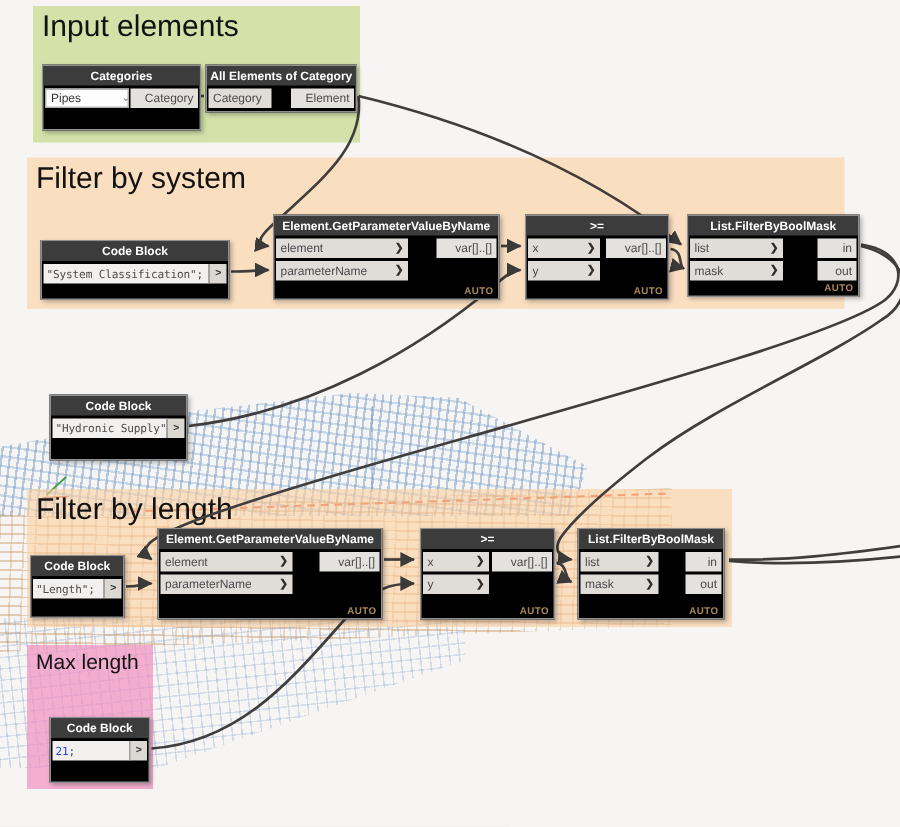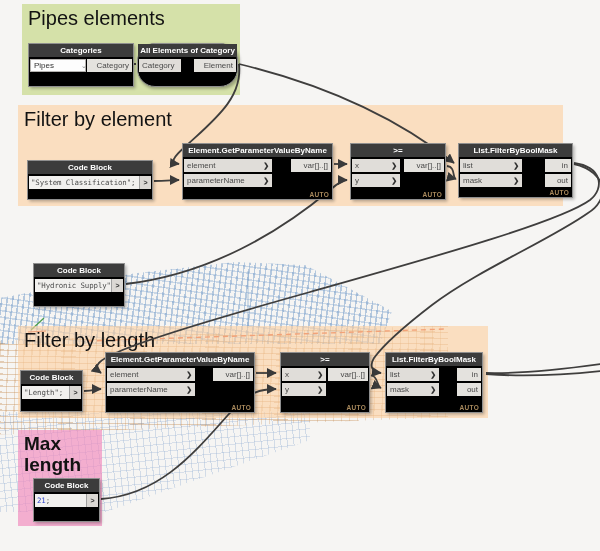--- a/index.html
+++ b/index.html
@@ -29,21 +29,21 @@
   
   .group{position:absolute;}
   .group-title{padding:4px 6px;color:#121212;line-height:1.08;}
   #g-input{left:22px;top:4px;width:218px;height:91px;background:rgba(190,210,115,.58);}
   #g-system{left:18px;top:105px;width:545px;height:101px;background:rgba(253,206,158,.6);}
   #g-class{left:18px;top:213px;width:119px;height:96px;background:rgba(242,140,190,.68);}
   #g-length{left:18px;top:326px;width:470px;height:92px;background:rgba(253,206,158,.6);}
   #g-max{left:18px;top:430px;width:84px;height:96px;background:rgba(242,140,190,.68);}
   #g-input .group-title,#g-system .group-title,#g-length .group-title{font-size:20px;}
   #g-class .group-title{font-size:16.5px;letter-spacing:-.2px;}
-  #g-max .group-title{font-size:19px;font-weight:bold;}
+  #g-max .group-title{font-size:14px;}
 
   
   .node{position:absolute;background:#000000;border:1px solid #8f8f8f;
     box-shadow:1.5px 1.5px 3px rgba(0,0,0,.28);display:flex;flex-direction:column;box-sizing:border-box;}
   .node-header{background:#3c3c3c;color:#fff;font-size:8px;font-weight:bold;text-align:center;
     line-height:13px;height:13px;white-space:nowrap;overflow:hidden;flex:0 0 13px;}
   .node-body{flex:1;padding:2px 1px;display:flex;flex-direction:column;gap:2px;position:relative;}
   .prow{display:flex;justify-content:space-between;height:13px;flex:0 0 13px;}
   .chip{background:#e0ddd9;display:flex;align-items:center;box-sizing:border-box;
     font-size:8px;color:#4a4a4a;padding:0 3px;height:13px;}
@@ -73,24 +73,24 @@
   <div class="bgpat" id="bgC"></div>
 
   <svg class="layer" width="600" height="551">
     <line x1="248" y1="271" x2="248" y2="328" stroke="rgba(110,150,195,.55)" stroke-width="1"></line>
     <line x1="88" y1="341" x2="446" y2="329" stroke="#e06040" stroke-width="1.4" stroke-dasharray="5,4"></line>
     <line x1="31" y1="330" x2="44" y2="318" stroke="#4a9c4a" stroke-width="1.2"></line>
     <line x1="28" y1="332" x2="46" y2="331" stroke="#cf5540" stroke-width="1"></line>
   </svg>
 
   <div class="group" id="g-input">
-    <div class="group-title">Pipes elements</div>
+    <div class="group-title">Input elements</div>
   </div>
   <div class="group" id="g-system">
-    <div class="group-title">Filter by element</div>
+    <div class="group-title">Filter by system</div>
   </div>
   <div class="group" id="g-length">
     <div class="group-title">Filter by length</div>
   </div>
   <div class="group" id="g-max">
     <div class="group-title">Max length</div>
   </div>
 
   <svg class="layer" width="600" height="551">
     <defs>
@@ -125,21 +125,21 @@
           <span>Pipes</span>
           <span class="caret">⌄</span>
         </div>
         <div class="chip out" style="width:45px;">
           <span>Category</span>
         </div>
       </div>
     </div>
   </div>
 
-  <div class="node" style="left:137px;top:43px;width:101px;height:44px;border-radius:18px;">
+  <div class="node" style="left:137px;top:43px;width:101px;height:32px;">
     <div class="node-header">All Elements of Category</div>
     <div class="node-body">
       <div class="prow">
         <div class="chip in" style="width:42px;">
           <span>Category</span>
         </div>
         <div class="chip out" style="width:42px;">
           <span>Element</span>
         </div>
       </div>

